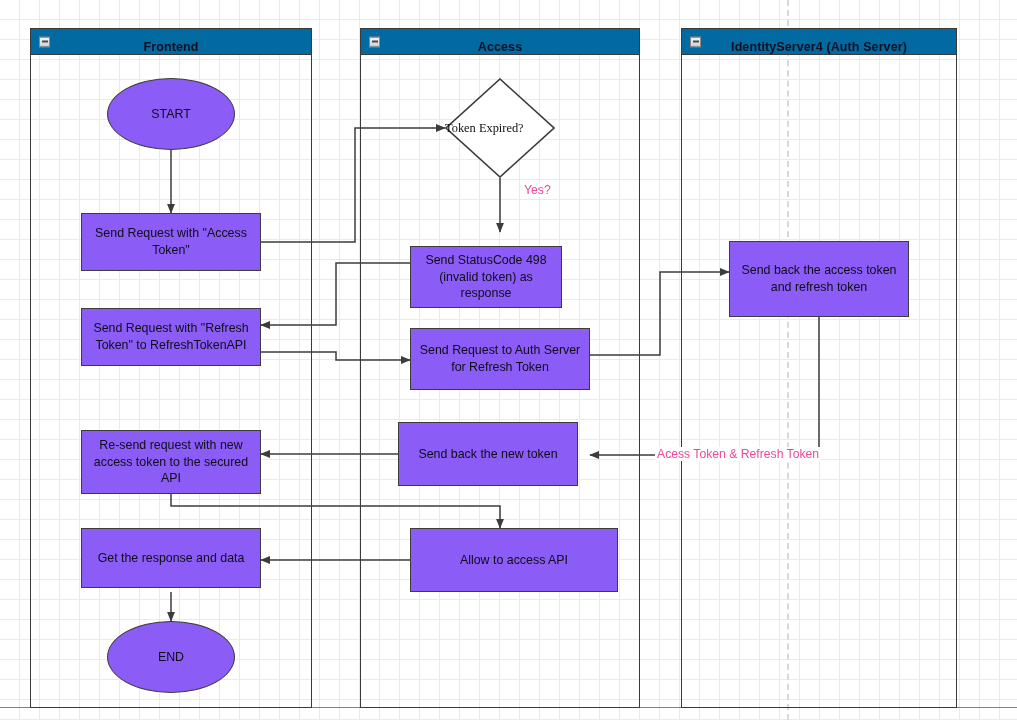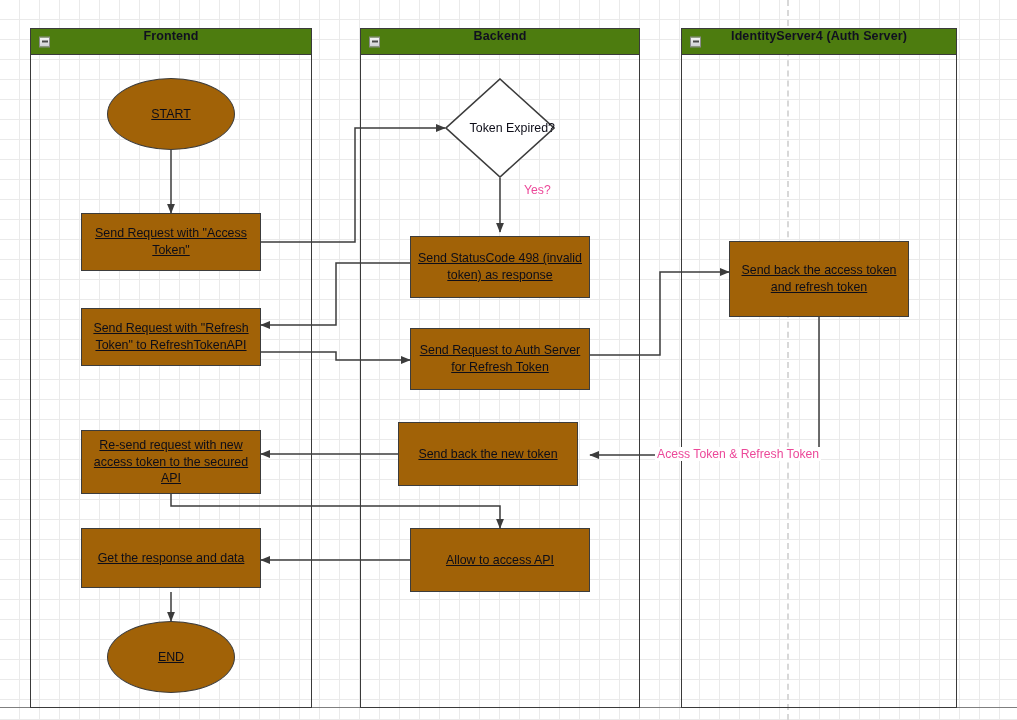--- a/index.html
+++ b/index.html
@@ -46,23 +46,23 @@
     border: 1.6px solid #3a3a3a;
     background: transparent;
   }
   .lane-header {
     position: absolute;
     left: 0; top: 0;
     right: 0;
     height: 26px;
     box-sizing: border-box;
     border-bottom: 1.6px solid #3a3a3a;
-    background: #4d7c0f;
-    display: flex;
-    align-items: flex-start;
+    background: #0369a1;
+    display: flex;
+    align-items: flex-end;
     justify-content: center;
   }
   .lane-title {
     font-size: 12.5px;
     font-weight: bold;
     color: #101020;
     letter-spacing: 0.1px;
   }
   .collapse-icon {
     position: absolute;
@@ -80,41 +80,41 @@
   }
   .collapse-icon i {
     display: block;
     width: 6px;
     height: 1.5px;
     background: #4a4a4a;
   }
   .node {
     position: absolute;
     box-sizing: border-box;
-    background: #a16207;
+    background: #8b5cf6;
     border: 1.5px solid #3c3c3c;
     display: flex;
     align-items: center;
     justify-content: center;
     text-align: center;
     font-size: 12.4px;
     color: #0d0d18;
     line-height: 1.35;
     padding: 2px 6px;
-    text-decoration: underline;
   }
   .node.ellipse {
     border-radius: 50%;
     border-width: 1.4px;
   }
   .diamond-wrap {
     position: absolute;
     display: flex;
     align-items: center;
-    justify-content: flex-end;
+    justify-content: flex-start;
+    font-family: Liberation Serif, serif;
   }
   .diamond-shape {
     position: absolute;
     left: 0; top: 0;
     width: 100%;
     height: 100%;
   }
   .diamond-label {
     position: relative;
     font-size: 12.4px;
@@ -160,21 +160,21 @@
       </span>
     <span class="lane-title">Frontend</span>
   </div>
 </div>
 
 <div class="lane" style="left:360px;top:28px;width:280px;height:680px;">
   <div class="lane-header">
     <span class="collapse-icon">
         <i></i>
       </span>
-    <span class="lane-title">Backend</span>
+    <span class="lane-title">Access</span>
   </div>
 </div>
 
 <div class="lane" style="left:681px;top:28px;width:276px;height:680px;">
   <div class="lane-header">
     <span class="collapse-icon">
         <i></i>
       </span>
     <span class="lane-title">IdentityServer4 (Auth Server)</span>
   </div>
@@ -220,21 +220,21 @@
   <span>Send Request with "Access Token"</span>
 </div>
 
 <div class="diamond-wrap" style="left:445px;top:78px;width:110px;height:100px;">
   <svg class="diamond-shape" viewBox="0 0 110 100" preserveAspectRatio="none">
     <polygon points="55,1 109,50 55,99 1,50" fill="#ffffff" stroke="#3c3c3c" stroke-width="1.6"></polygon>
   </svg>
   <span class="diamond-label">Token Expired?</span>
 </div>
 
-<div class="node" style="left:410px;top:236px;width:180px;height:62px;">
+<div class="node" style="left:410px;top:246px;width:152px;height:62px;">
   <span>Send StatusCode 498 (invalid token) as response</span>
 </div>
 
 <div class="node" style="left:81px;top:308px;width:180px;height:58px;">
   <span>Send Request with "Refresh Token" to RefreshTokenAPI</span>
 </div>
 
 <div class="node" style="left:410px;top:328px;width:180px;height:62px;">
   <span>Send Request to Auth Server for Refresh Token</span>
 </div>
@@ -248,21 +248,21 @@
 </div>
 
 <div class="node" style="left:398px;top:422px;width:180px;height:64px;">
   <span>Send back the new token</span>
 </div>
 
 <div class="node" style="left:81px;top:528px;width:180px;height:60px;">
   <span>Get the response and data</span>
 </div>
 
-<div class="node" style="left:410px;top:528px;width:180px;height:64px;">
+<div class="node" style="left:410px;top:528px;width:208px;height:64px;">
   <span>Allow to access API</span>
 </div>
 
 <div class="node ellipse" style="left:107px;top:621px;width:128px;height:72px;">
   <span>END</span>
 </div>
 
 <div class="edge-label" style="left:522px;top:183px;">Yes?</div>
 
 <div class="edge-label" style="left:655px;top:447px;">Acess Token &amp; Refresh Token</div>

